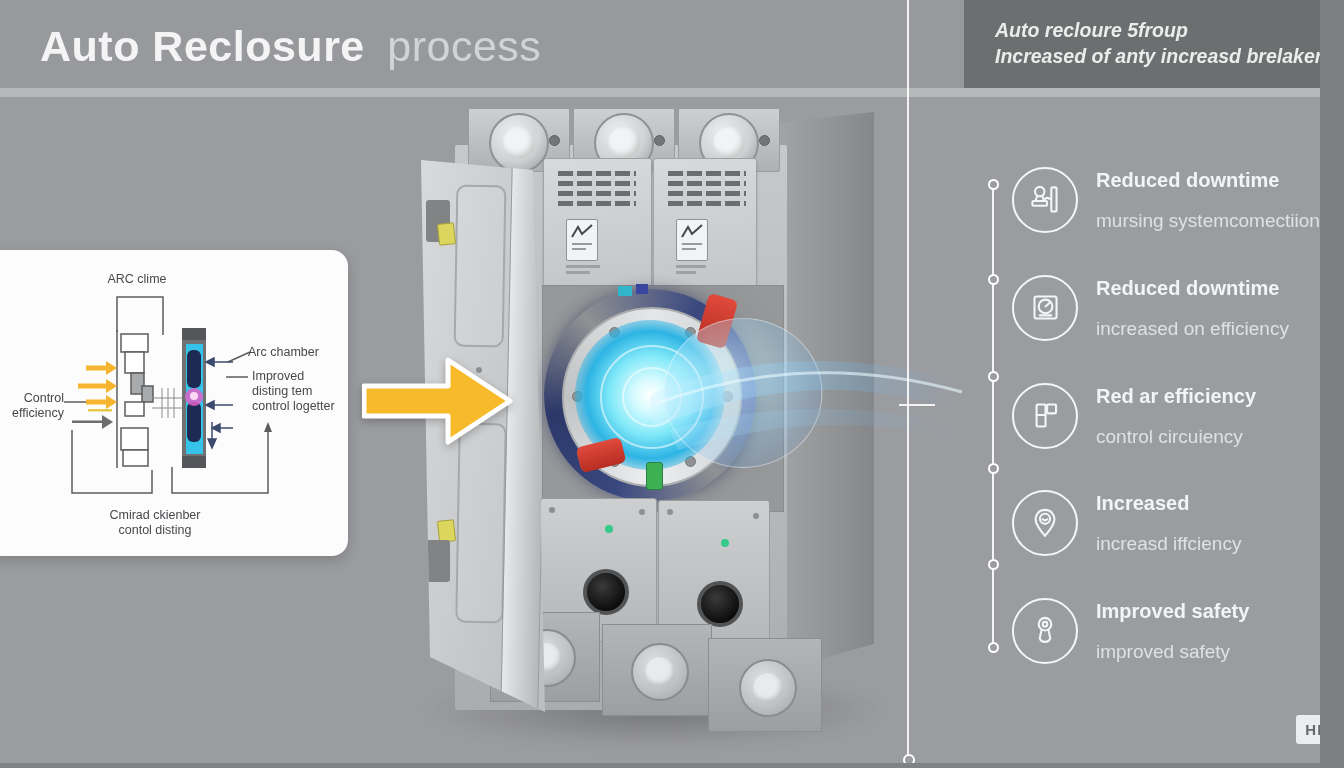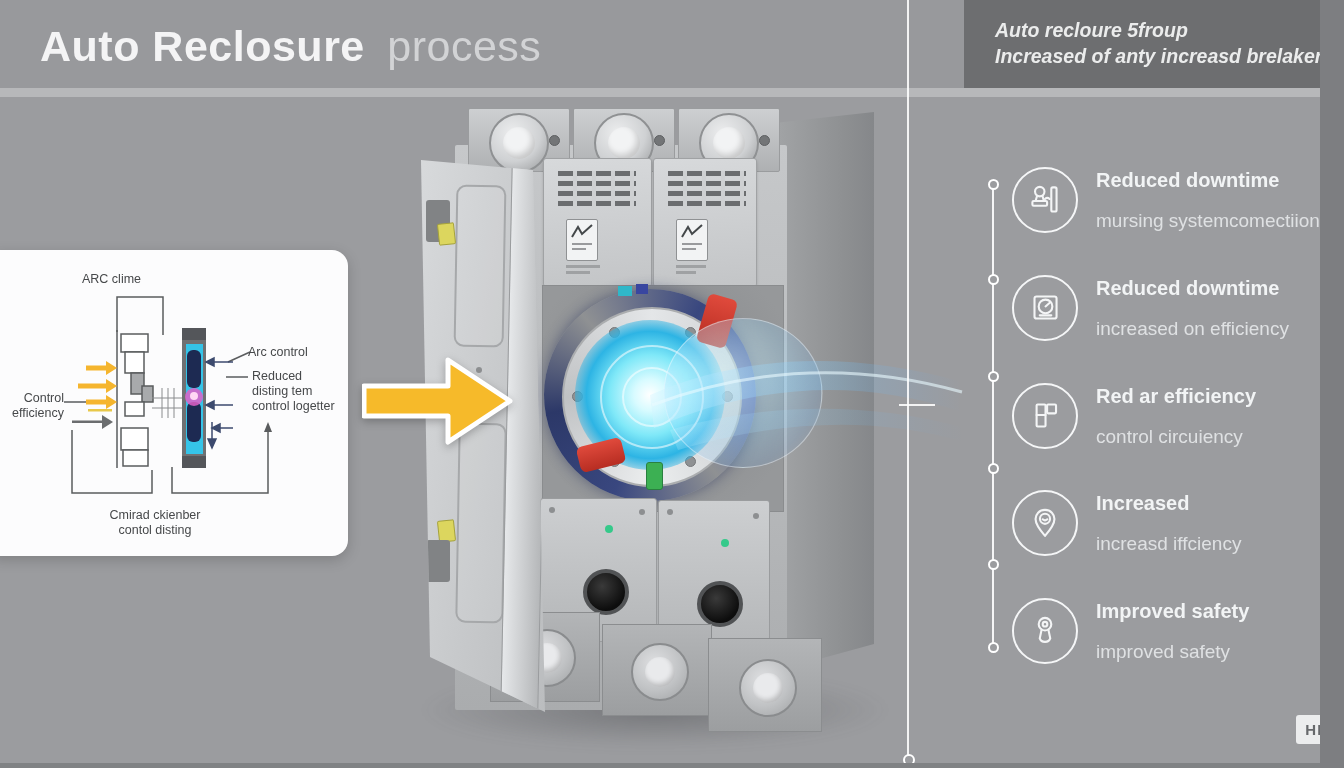--- a/index.html
+++ b/index.html
@@ -43,21 +43,21 @@
   .hm-badge{left:1296px;top:715px;width:44px;height:29px;background:#ecedee;border-radius:3px;
     display:flex;align-items:center;justify-content:center;font-size:15px;font-weight:800;
     letter-spacing:1px;color:#67696c;z-index:7;}
   .bottom-strip{left:0;top:763px;width:1344px;height:5px;background:#808284;z-index:7;}
 
   
   .card{left:-14px;top:250px;width:362px;height:306px;background:#fcfcfd;border-radius:16px;
     box-shadow:0 4px 14px rgba(0,0,0,.18);z-index:4;}
   .card svg{position:absolute;left:0;top:0;}
   .card .lbl{position:absolute;color:#46484a;font-size:12.5px;line-height:15px;}
-  .lbl-arc-time{left:96px;top:22px;width:110px;text-align:left;}
+  .lbl-arc-time{left:96px;top:22px;width:110px;text-align:center;}
   .lbl-arc-chamber{left:262px;top:95px;width:95px;}
   .lbl-contact{left:266px;top:119px;width:95px;}
   .lbl-control{left:14px;top:141px;width:64px;text-align:right;}
   .lbl-bottom{left:104px;top:258px;width:130px;text-align:center;}
 
   
   .breaker{left:410px;top:100px;width:560px;height:640px;z-index:2;}
   .floor-shadow{left:10px;top:572px;width:470px;height:76px;border-radius:50%;
     background:radial-gradient(ellipse,rgba(55,57,61,.38),rgba(55,57,61,0) 70%);filter:blur(6px);}
   .side-panel{left:362px;top:12px;width:102px;height:560px;
@@ -337,23 +337,23 @@
         <polygon points="100,149.5 120,149.5 120,145 131,152 120,159 120,154.5 100,154.5"></polygon>
         <rect x="102" y="159" width="24" height="2.5" fill="#e8c84a"></rect>
       </g>
 
       <g fill="#6b6d6f">
           <rect x="86" y="170.5" width="30" height="2.5"></rect>
           <polygon points="116,165 127,172 116,179"></polygon>
         </g>
     </svg>
     <div class="lbl lbl-arc-time">ARC clime</div>
-    <div class="lbl lbl-arc-chamber">Arc control</div>
+    <div class="lbl lbl-arc-chamber">Arc chamber</div>
     <div class="lbl lbl-contact">
-      <div>Reduced</div>
+      <div>Improved</div>
       <div>disting tem</div>
       <div>control logetter</div>
     </div>
     <div class="lbl lbl-control">
       <div>Control</div>
       <div>efficiency</div>
     </div>
     <div class="lbl lbl-bottom">
       <div>Cmirad ckienber</div>
       <div>contol disting</div>

